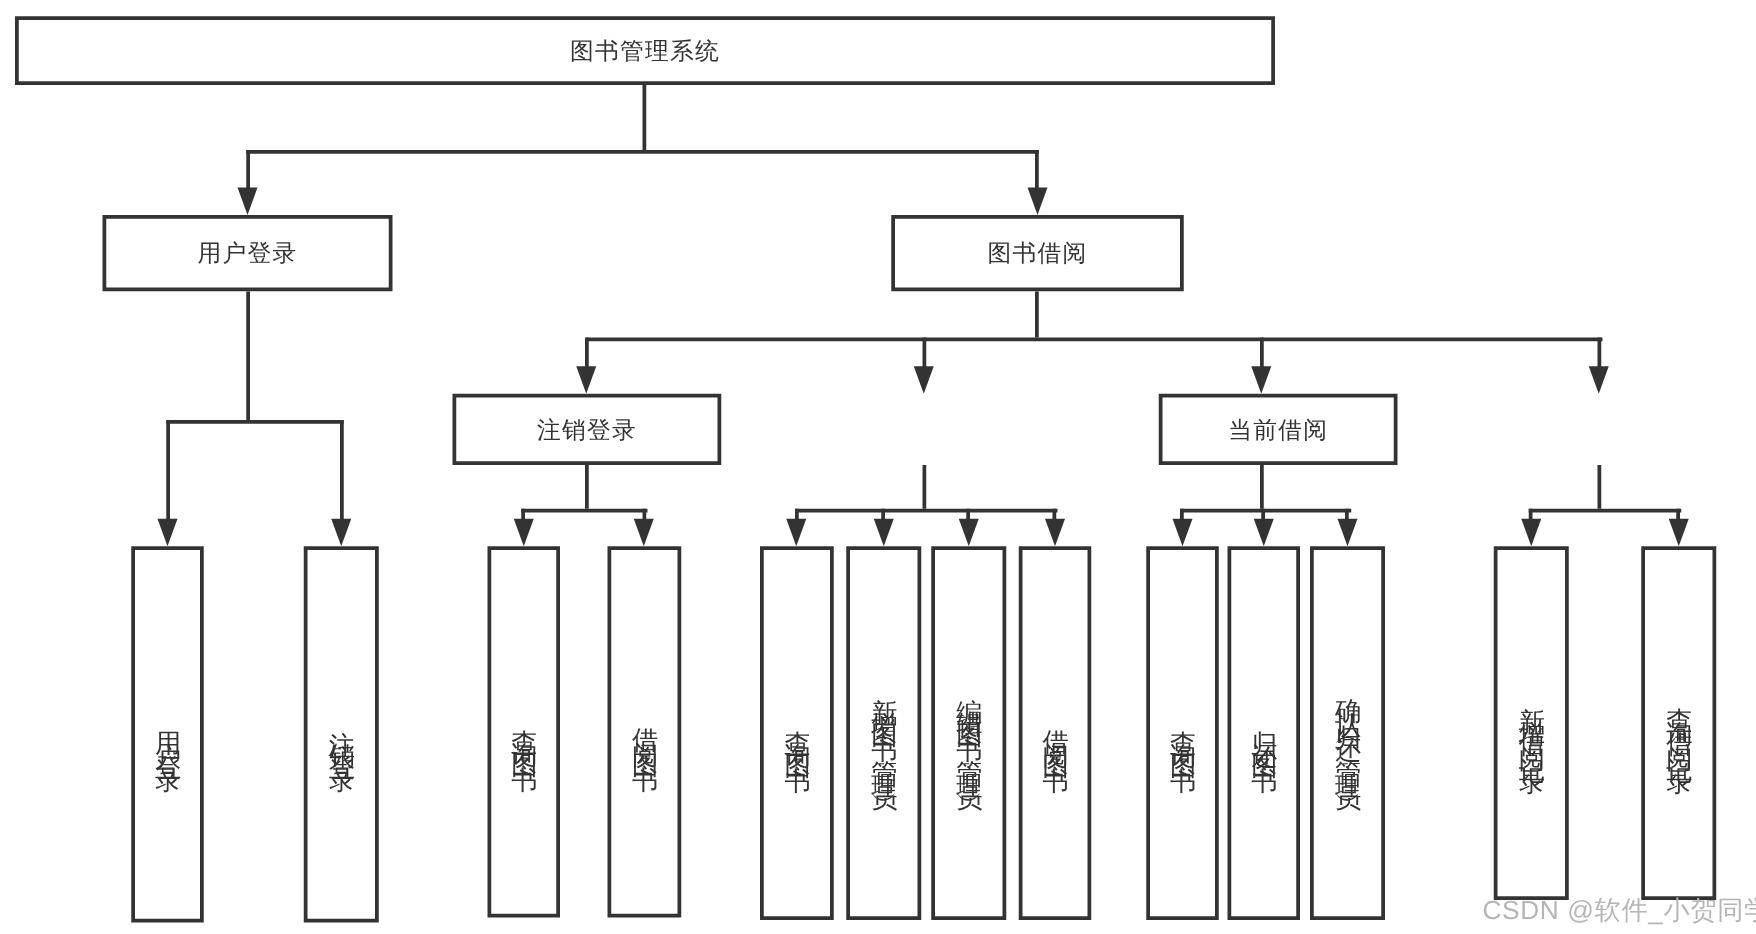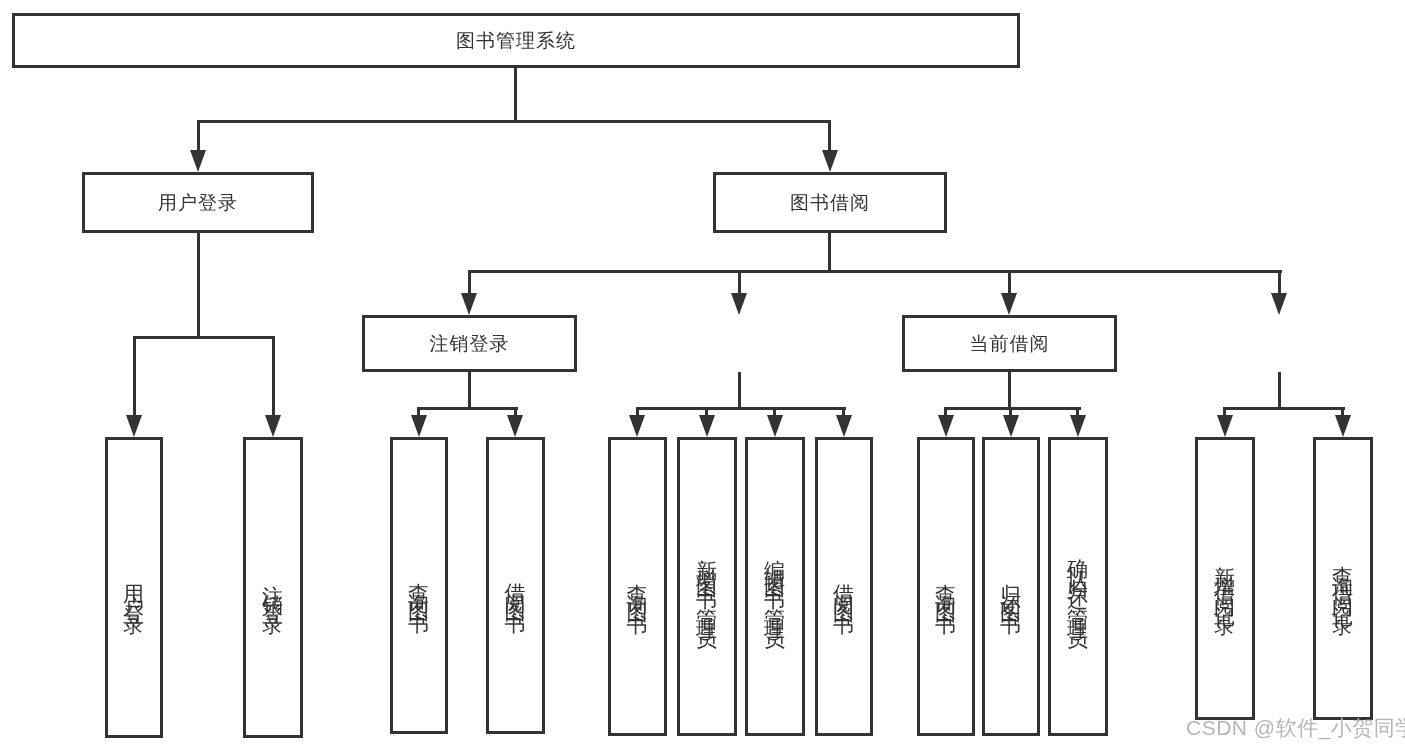--- a/index.html
+++ b/index.html
@@ -68,21 +68,21 @@
   <div class="vline" style="left:738px;top:270px;height:25px;"></div>
   <div class="arrow" style="left:731px;top:293px;"></div>
   <div class="vline" style="left:1008px;top:270px;height:25px;"></div>
   <div class="arrow" style="left:1001px;top:293px;"></div>
   <div class="vline" style="left:1278px;top:270px;height:25px;"></div>
   <div class="arrow" style="left:1271px;top:293px;"></div>
 
   <div class="box" style="left:362px;top:315px;width:215px;height:57px;">
     <span class="lbl">注销登录</span>
   </div>
-  <div class="box" style="left:902px;top:315px;width:215px;height:57px;">
+  <div class="box" style="left:927px;top:315px;width:191px;height:57px;">
     <span class="lbl">当前借阅</span>
   </div>
 
   <div class="vline" style="left:468px;top:372px;height:35px;"></div>
   <div class="hline" style="left:417px;top:407px;width:101px;"></div>
   <div class="vline" style="left:417px;top:407px;height:10px;"></div>
   <div class="arrow" style="left:411px;top:415px;"></div>
   <div class="vline" style="left:514px;top:407px;height:10px;"></div>
   <div class="arrow" style="left:507px;top:415px;"></div>
 

